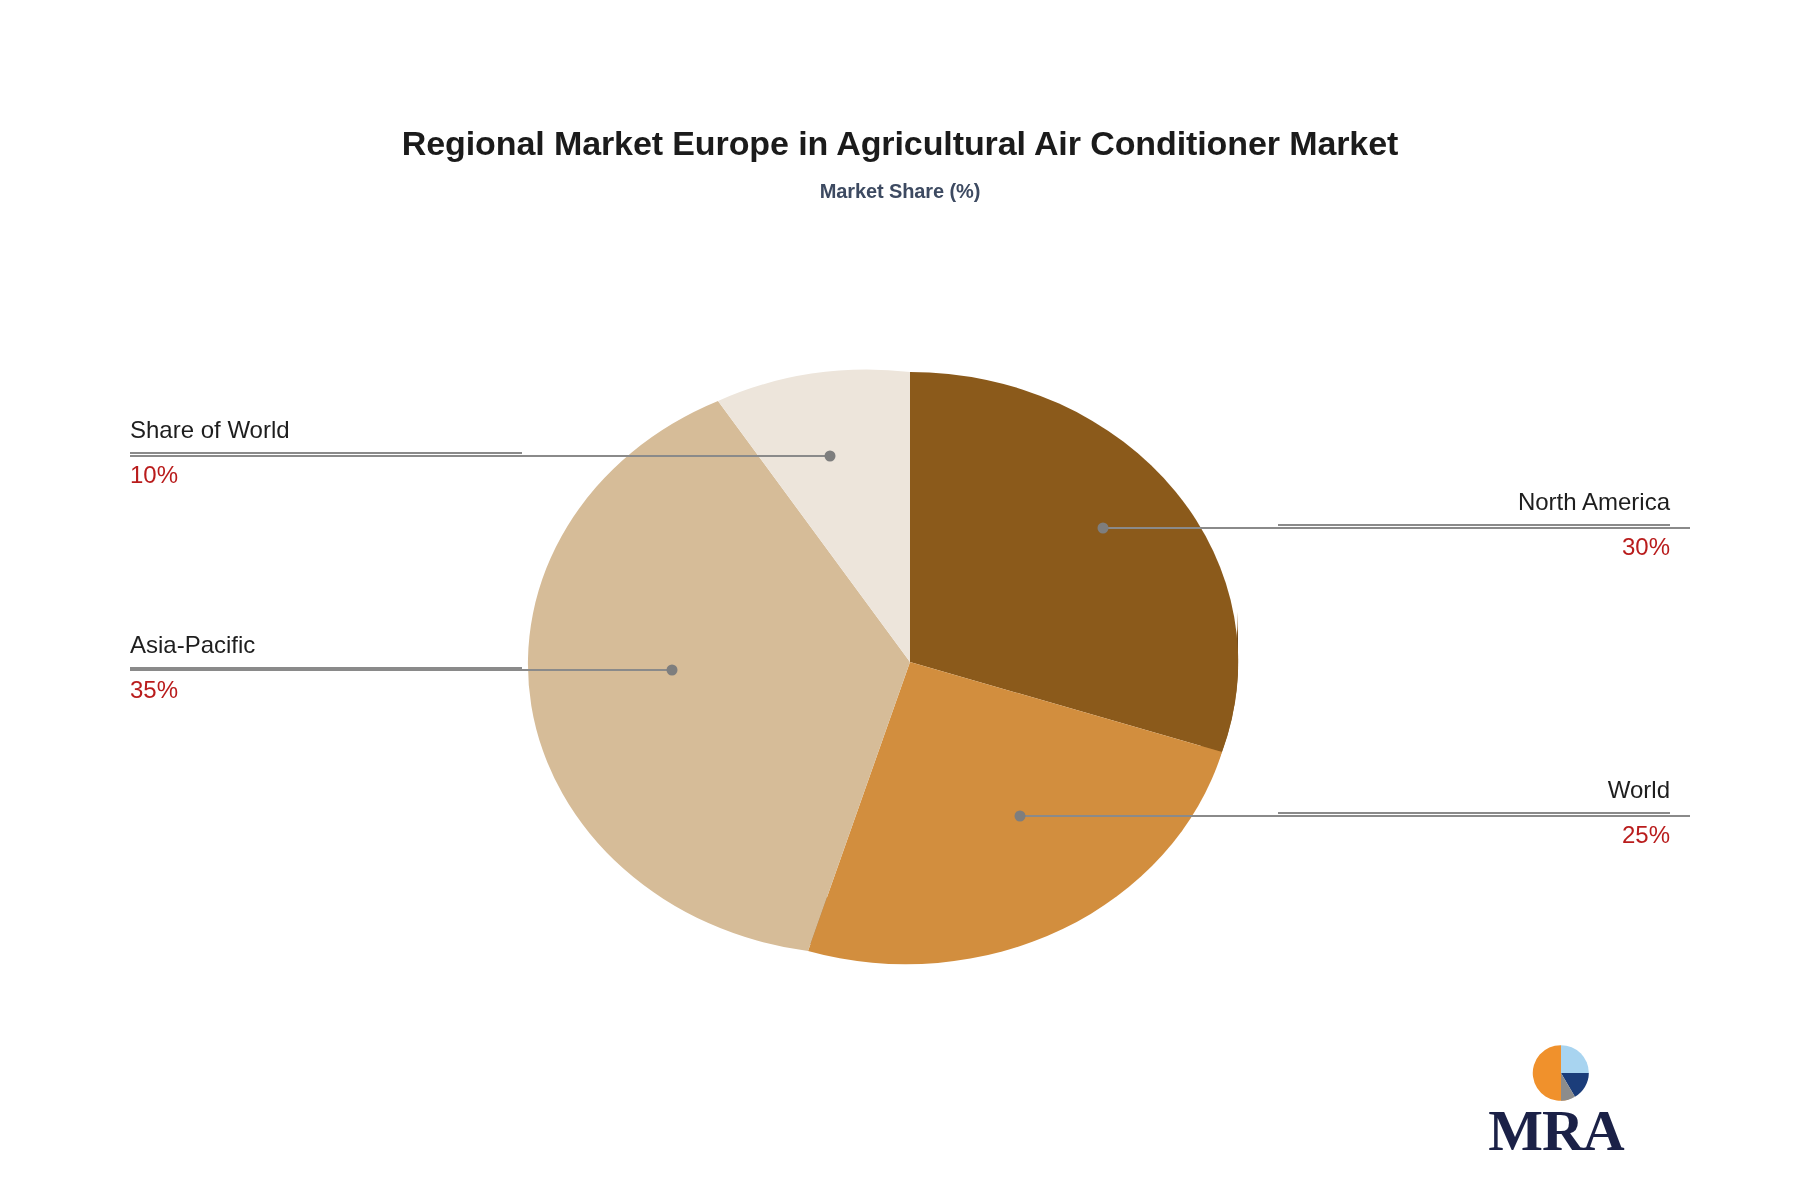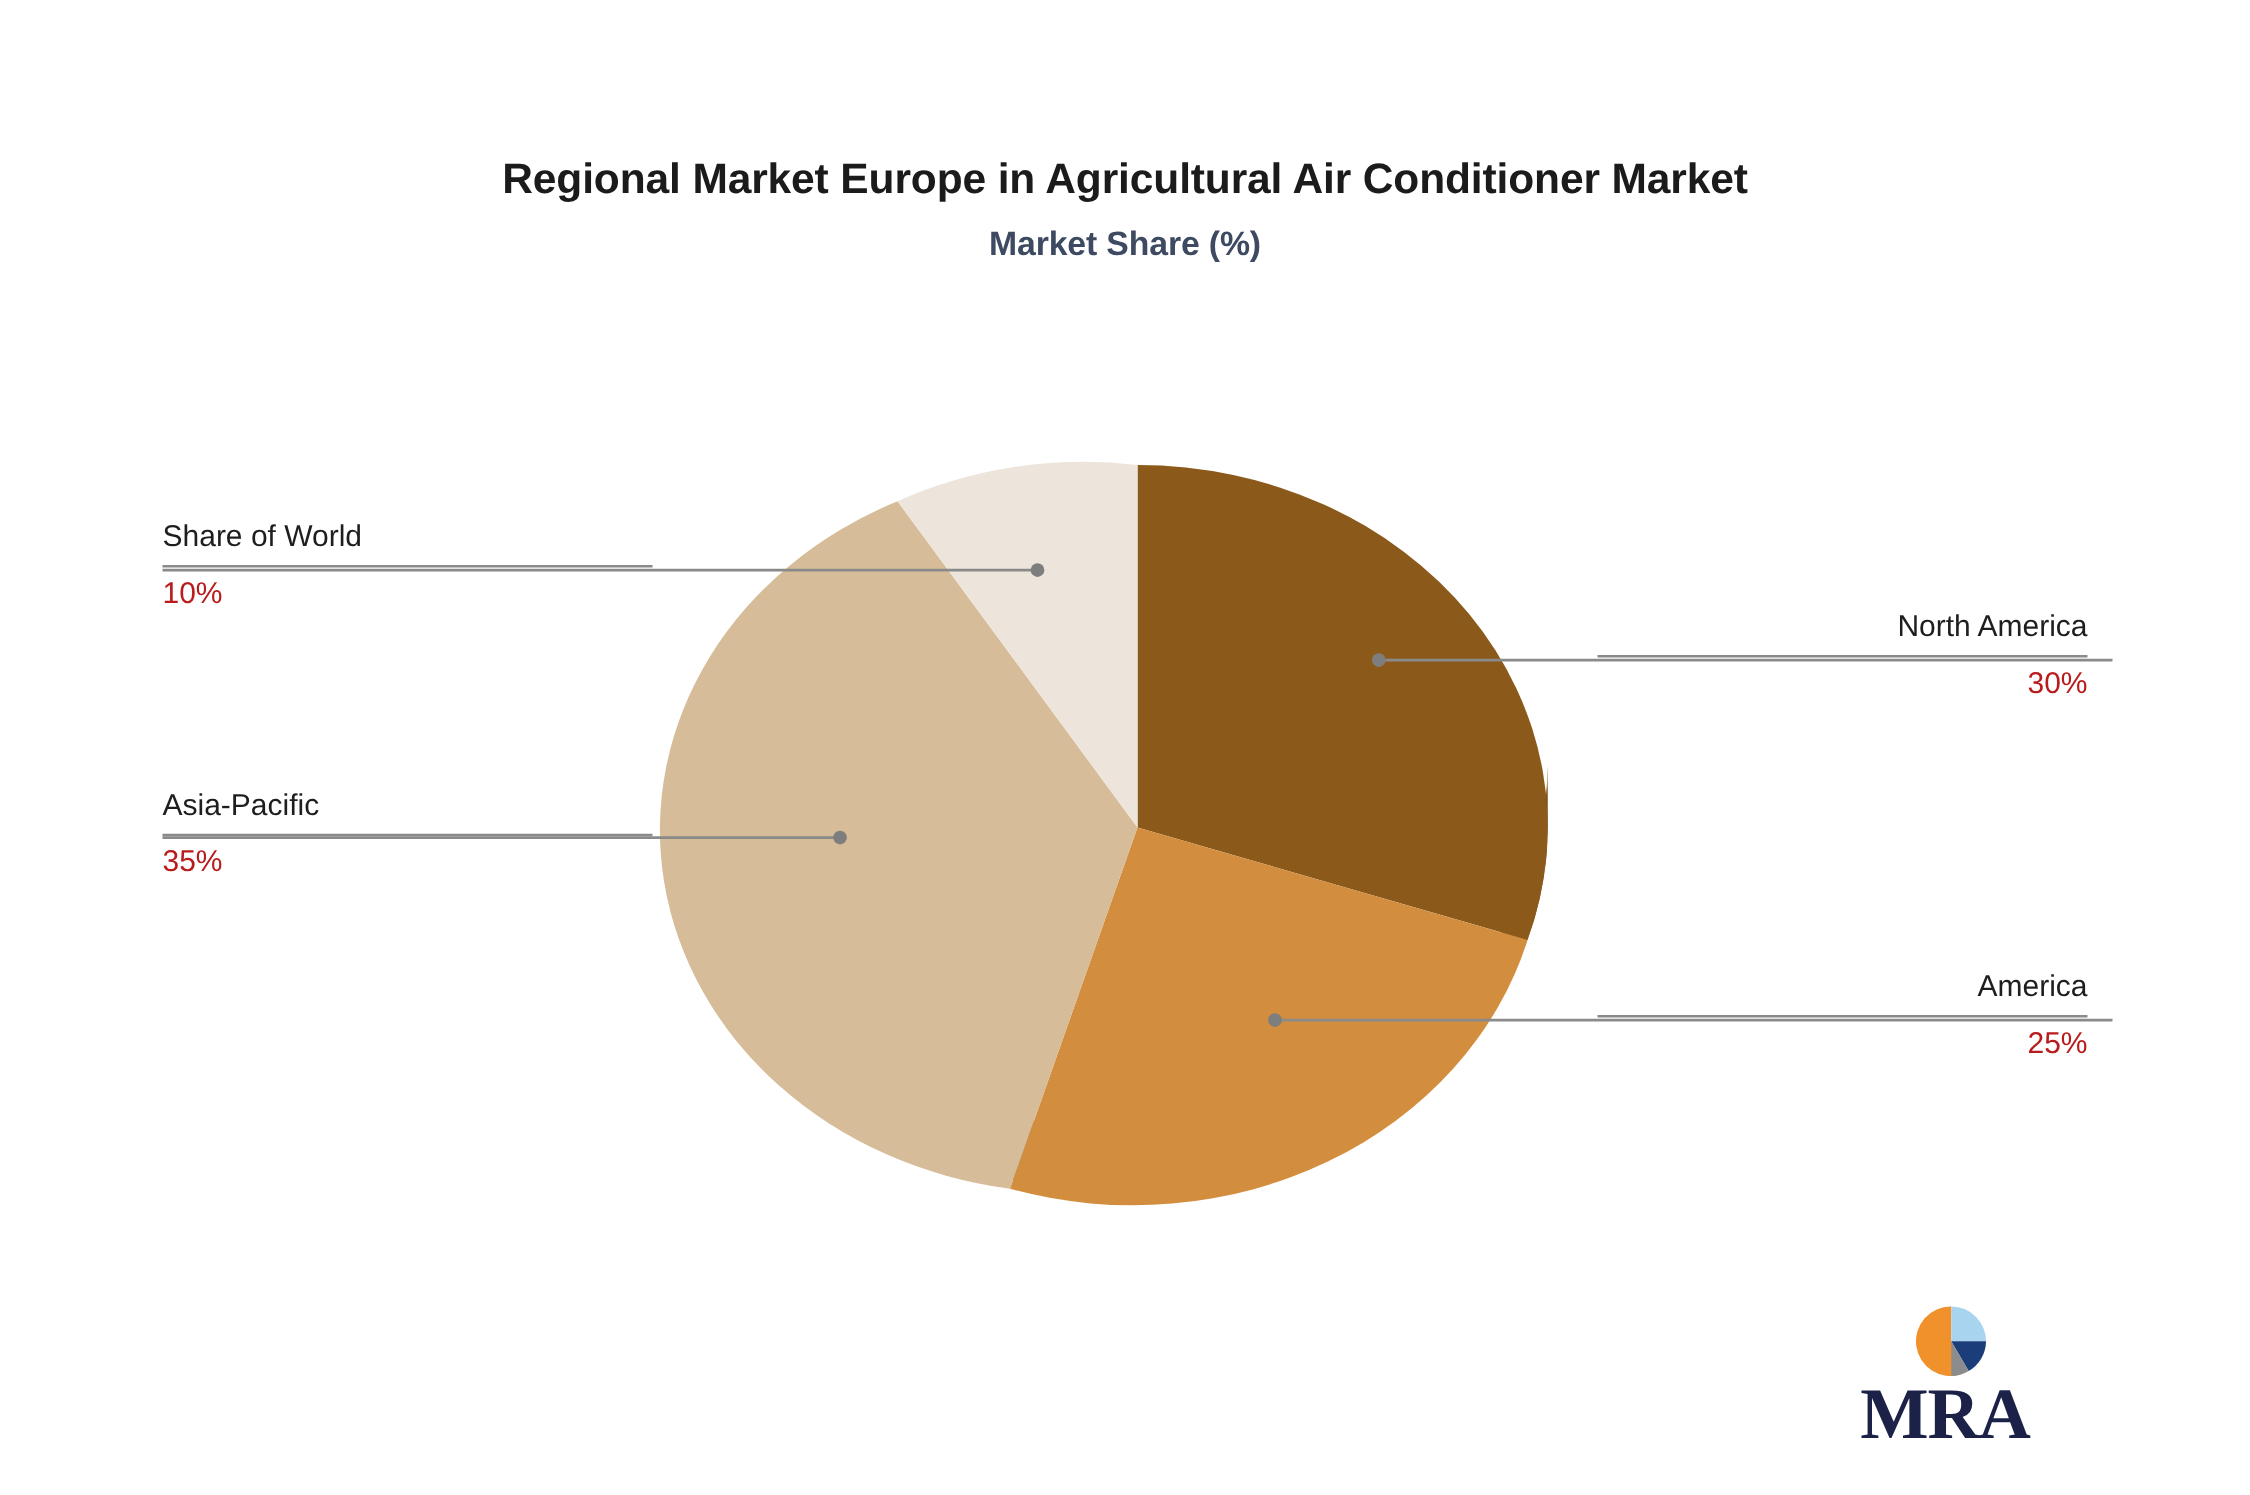--- a/index.html
+++ b/index.html
@@ -32,21 +32,21 @@
   }
   .chart-title {
     font-size: 34px;
     font-weight: bold;
     color: #1b1b1b;
     letter-spacing: -0.1px;
     line-height: 1.15;
   }
   .chart-subtitle {
     margin-top: 17px;
-    font-size: 27px;
+    font-size: 20px;
     font-weight: bold;
     color: #3d4a61;
     letter-spacing: -0.1px;
   }
 
   
   .pie-svg {
     position: absolute;
     left: 0;
     top: 0;
@@ -168,21 +168,21 @@
     <div class="cal-value">35%</div>
   </div>
 
   <div class="callout right" id="callout-north-america">
     <div class="cal-name">North America</div>
     <div class="cal-rule"></div>
     <div class="cal-value">30%</div>
   </div>
 
   <div class="callout right" id="callout-europe">
-    <div class="cal-name">America</div>
+    <div class="cal-name">World</div>
     <div class="cal-rule"></div>
     <div class="cal-value">25%</div>
   </div>
 
   <div class="logo">
     <svg class="logo-mark" viewBox="0 0 100 100">
 
       <path d="M 50 50 L 50 2 A 48 48 0 1 0 63 96 Z" fill="#F0912C"></path>
 
       <path d="M 50 50 L 50 2 A 48 48 0 0 1 98 50 Z" fill="#A8D4F0"></path>

